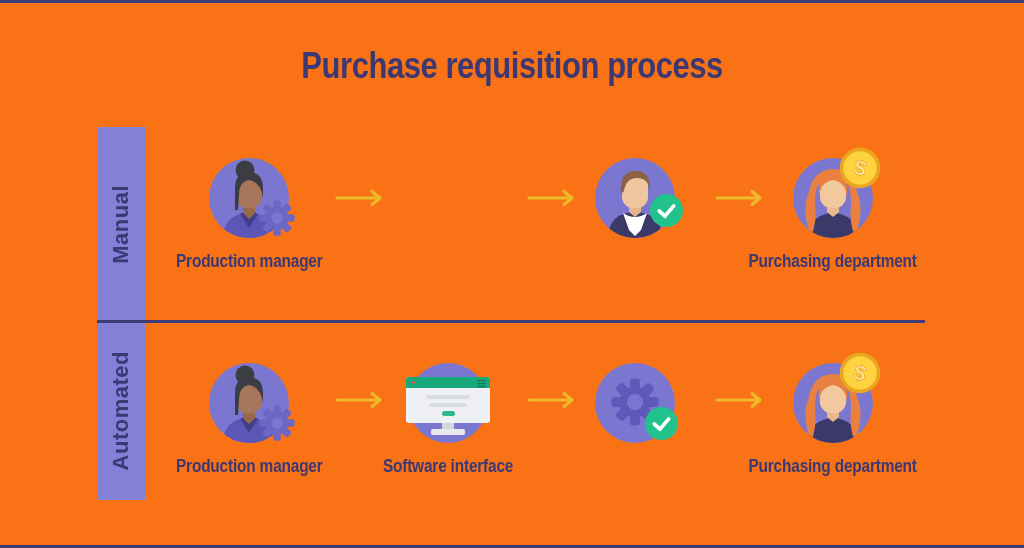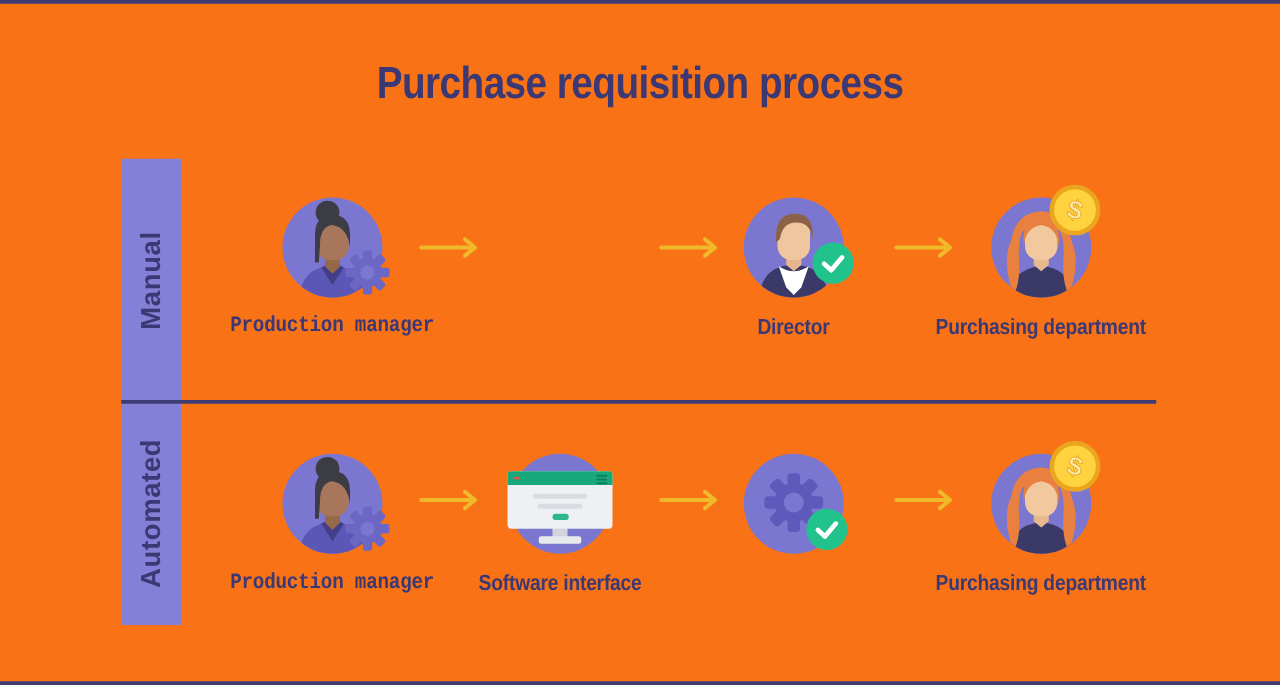--- a/index.html
+++ b/index.html
@@ -37,21 +37,21 @@
   .badge-check-r  { left:54px; top:35px;  width:35px; height:35px; }
   .badge-check-br { left:49px; top:43px;  width:35px; height:35px; }
   .badge-coin     { left:46px; top:-11px; width:42px; height:42px; }
 
   .item-label { margin-top:13px; text-align:center; font-size:17.5px; font-weight:700; color:#3b3873; white-space:nowrap; }
   .item-label span { display:inline-block; transform:scaleX(0.88); letter-spacing:-0.2px; }
 
   .arrow { position:absolute; width:52px; height:18px; }
 
   
-  .c1 { left:166px;font-family:Liberation Mono, monospace; } .c2 { left:348px; } .c3 { left:535px; } .c4 { left:733px; }
+  .c1 { left:149px; } .c2 { left:348px; } .c3 { left:535px; } .c4 { left:733px; }
   .r1 { top:155px; }  .r2 { top:360px; }
   .ar1 { top:186px; } .ar2 { top:388px; }
   .ax1 { left:334px; } .ax2 { left:526px; } .ax3 { left:714px; }
 </style>
 </head>
 <body>
 
 <svg width="0" height="0" style="position:absolute" aria-hidden="true">
   <defs>
     <clipPath id="circ80">
@@ -168,21 +168,20 @@
   <div class="item c3 r1">
     <div class="icon-wrap">
       <svg class="avatar" viewBox="0 0 80 80">
           <use href="#av-director"></use>
         </svg>
       <svg class="badge badge-check-r" viewBox="0 0 34 34">
         <circle cx="17" cy="17" r="16" fill="#22c28d"></circle>
         <polyline points="10,17.5 15.5,22.5 24,12.5" fill="none" stroke="#ffffff" stroke-width="3.6" stroke-linecap="round" stroke-linejoin="round"></polyline>
       </svg>
     </div>
-    <div class="item-label"><span>Director</span></div>
   </div>
 
   <div class="item c4 r1">
     <div class="icon-wrap">
       <svg class="avatar" viewBox="0 0 80 80">
           <use href="#av-purchasing"></use>
         </svg>
       <svg class="badge badge-coin" viewBox="0 0 42 42">
         <circle cx="21" cy="21" r="18.5" fill="#ffd23f" stroke="#eaa61e" stroke-width="3.6"></circle>
         <text x="21" y="28" text-anchor="middle" font-size="21" font-weight="bold" font-family="Liberation Sans, sans-serif" fill="#fdeeb5" stroke="#eaa61e" stroke-width="0.7" transform="rotate(14 21 21)">$</text>

